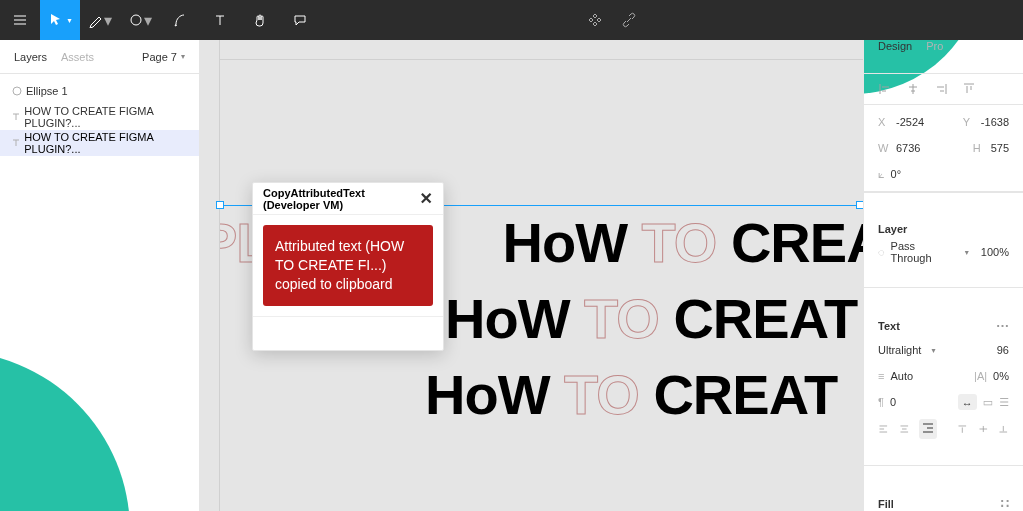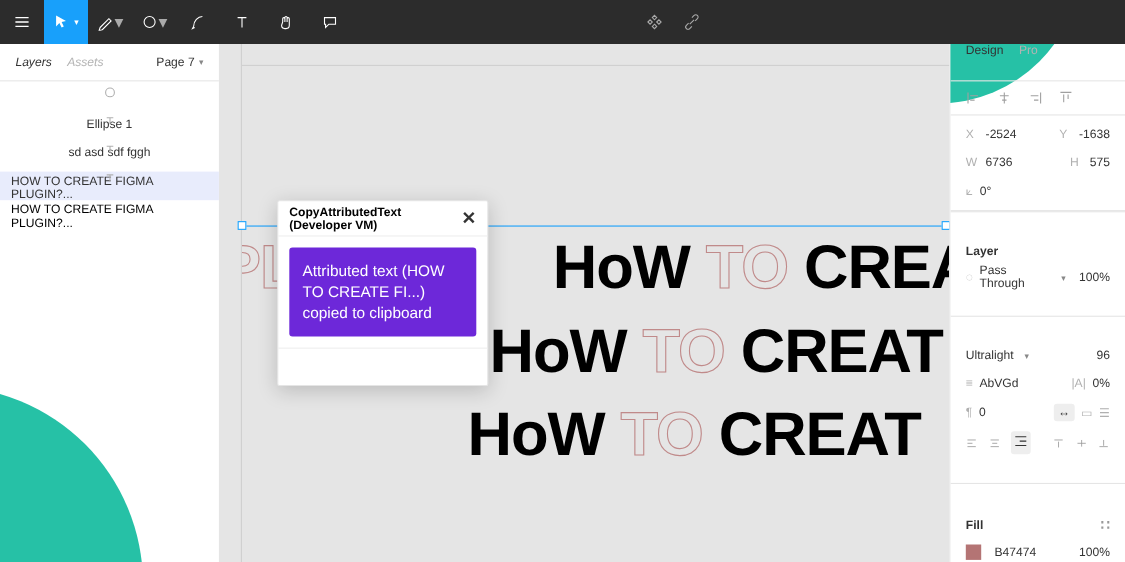--- a/index.html
+++ b/index.html
@@ -15,45 +15,45 @@
 .tb-btn svg { width: 16px; height: 16px; }
 .topbar .center { flex: 1; display: flex; justify-content: center; gap: 18px; }
 .topbar .right { width: 120px; }
 
 
 .body { flex: 1; display: flex; min-height: 0; }
 
 
 .left-panel { width: 200px; background: #fff; border-right: 1px solid #e5e5e5; display: flex; flex-direction: column; font-size: 11px; }
 .lp-head { height: 34px; display: flex; align-items: center; padding: 0 14px; border-bottom: 1px solid #e5e5e5; color: #333; }
-.lp-tab { margin-right: 14px; cursor: pointer; font-style: italic; }
+.lp-tab { margin-right: 14px; cursor: pointer; }
 .lp-tab.inactive { color: #b3b3b3; }
 .lp-page { margin-left: auto; display: flex; align-items: center; gap: 4px; cursor: pointer; }
 .lp-page .chev { font-size: 8px; color: #888; }
 .layers { padding-top: 4px; }
-.layer { height: 26px; display: flex; align-items: center; padding: 0 10px; gap: 17px; cursor: pointer; color: #333; flex-direction: column; }
+.layer { height: 26px; display: flex; align-items: center; padding: 0 10px; gap: 2px; cursor: pointer; color: #333; }
 .layer .ic { width: 14px; height: 14px; color: #b0b0b0; display: flex; align-items: center; justify-content: center; }
 .layer.selected { background: #e8ecfc; }
 .layer.selected .lbl { color: #000; }
 
 
 .canvas { flex: 1; background: #e5e5e5; position: relative; overflow: hidden; }
 .ruler-h { position: absolute; left: 0; right: 0; top: 0; height: 20px; background: #e5e5e5; border-bottom: 1px solid #d0d0d0; z-index: 2; }
 .ruler-v { position: absolute; top: 0; bottom: 0; left: 0; width: 20px; background: #e5e5e5; border-right: 1px solid #d0d0d0; z-index: 2; }
 .selbar { position: absolute; left: 20px; right: 0; height: 0; border-top: 1px solid #18a0fb; z-index: 3; pointer-events: none; }
 .seltick { position: absolute; width: 8px; height: 8px; margin-left: -4px; margin-top: -4px; background: #fff; border: 1px solid #18a0fb; z-index: 4; }
 .textline { position: absolute; left: 0; white-space: nowrap; font-weight: 900; letter-spacing: -1px; pointer-events: none; }
 .out { color: #c08a8a; -webkit-text-stroke: 1px #c08a8a; -webkit-text-fill-color: transparent; }
 
 
 .plugin { position: absolute; left: 52px; top: 142px; width: 192px; background: #fff; border: 1px solid #e5e5e5; border-radius: 2px; box-shadow: 0 4px 18px rgba(0,0,0,0.18); z-index: 10; }
 .plugin-head { height: 32px; display: flex; align-items: center; padding: 0 10px; border-bottom: 1px solid #eee; font-size: 11px; font-weight: 600; }
 .plugin-head .x { margin-left: auto; font-size: 16px; cursor: pointer; color: #333; }
 .plugin-body { padding: 10px; }
-.toast { background: #6d28d9; color: #fff; font-size: 14px; line-height: 1.35; padding: 12px 12px; border-radius: 3px; }
+.toast { background: #b91c1c; color: #fff; font-size: 14px; line-height: 1.35; padding: 12px 12px; border-radius: 3px; }
 .plugin-foot { height: 34px; border-top: 1px solid #eee; }
 
 
 .right-panel { width: 160px; background: #fff; border-left: 1px solid #e5e5e5; font-size: 11px; color: #333; overflow: hidden; position: relative; }
 .rp-head { height: 34px; display: flex; align-items: flex-start; gap: 14px; padding: 0 14px; border-bottom: 1px solid #e5e5e5; }
 .rp-head .tab.inactive { color: #b3b3b3; }
 .rp-row { display: flex; align-items: center; padding: 4px 14px; height: 26px; gap: 6px; }
 .rp-align-icons { display: flex; gap: 14px; padding: 8px 14px; border-bottom: 1px solid #e5e5e5; color: #a0a0a0; }
 .rp-align-icons svg { width: 14px; height: 14px; }
 .rp-label { color: #b0b0b0; width: 12px; }
@@ -157,28 +157,20 @@
               </svg>
             </span>
           <span class="lbl">Ellipse 1</span>
         </div>
         <div class="layer">
           <span class="ic">
               <svg viewBox="0 0 12 12">
                 <path stroke="currentColor" d="M3 3h6M6 3v6"></path>
               </svg>
             </span>
-          <span class="lbl">sd asd sdf fggh</span>
-        </div>
-        <div class="layer">
-          <span class="ic">
-              <svg viewBox="0 0 12 12">
-                <path stroke="currentColor" d="M3 3h6M6 3v6"></path>
-              </svg>
-            </span>
           <span class="lbl">HOW TO CREATE FIGMA PLUGIN?...</span>
         </div>
         <div class="layer selected">
           <span class="ic">
               <svg viewBox="0 0 12 12">
                 <path stroke="currentColor" d="M3 3h6M6 3v6"></path>
               </svg>
             </span>
           <span class="lbl">HOW TO CREATE FIGMA PLUGIN?...</span>
         </div>
@@ -261,29 +253,33 @@
         <div class="rp-row">
           <span style="color:#b0b0b0">◌</span>
           <span>Pass Through</span>
           <span class="chev-down">▾</span>
           <span style="flex:1"></span>
           <span>100%</span>
         </div>
       </div>
 
       <div class="rp-sec">
+        <div class="rp-sec-title">
+          <span>Text</span>
+          <span class="plus">⋯</span>
+        </div>
         <div class="rp-row">
           <span>Ultralight</span>
           <span class="chev-down">▾</span>
           <span style="flex:1"></span>
           <span>96</span>
         </div>
         <div class="rp-row">
           <span style="color:#b0b0b0">≡</span>
-          <span>AbVGd</span>
+          <span>Auto</span>
           <span style="flex:1"></span>
           <span style="color:#b0b0b0">|A|</span>
           <span>0%</span>
         </div>
         <div class="rp-row">
           <span style="color:#b0b0b0">¶</span>
           <span>0</span>
           <span style="flex:1"></span>
           <span class="sel" style="background:#eee;padding:2px 4px;border-radius:3px">↔</span>
           <span style="color:#b0b0b0">▭</span>

